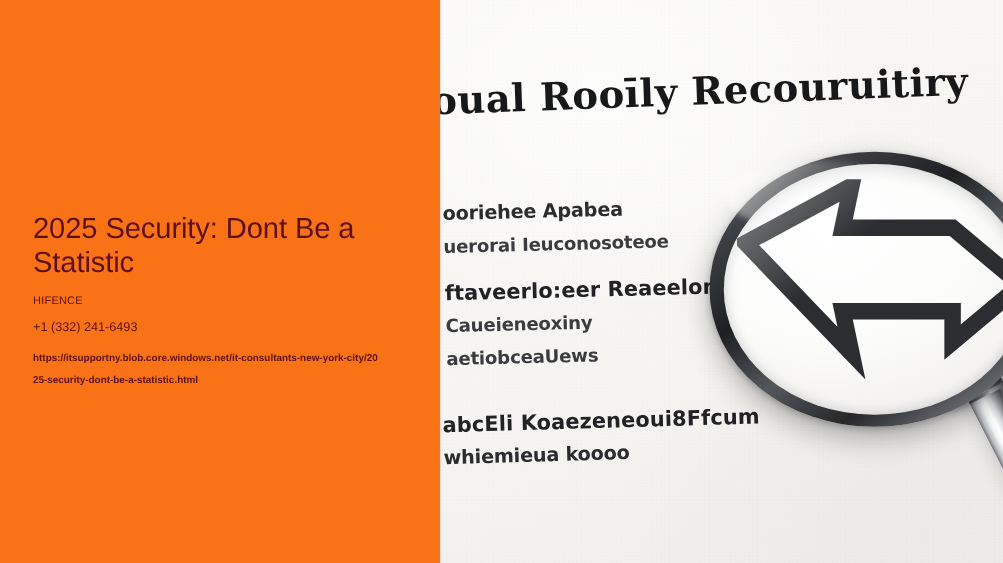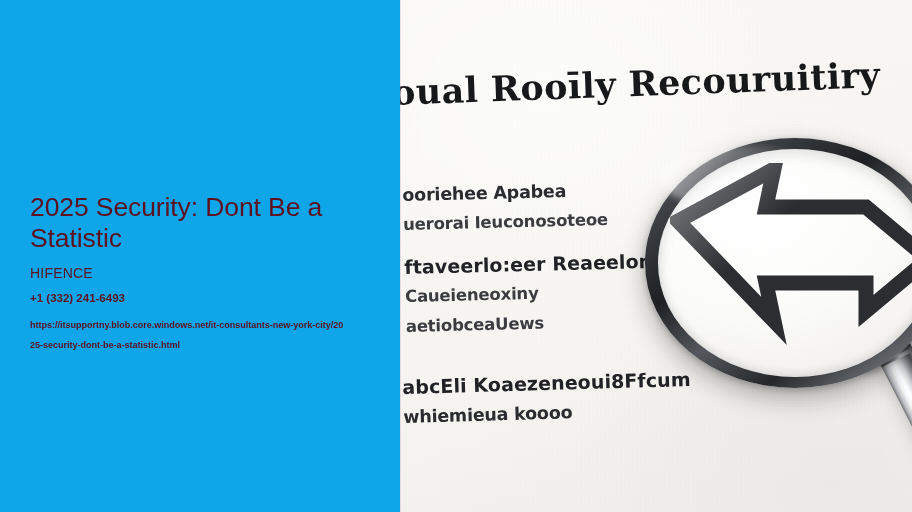--- a/index.html
+++ b/index.html
@@ -20,21 +20,21 @@
     background: #ffffff;
   }
 
   
   .left-panel {
     position: absolute;
     left: 0;
     top: 0;
     width: 400px;
     height: 512px;
-    background: #0ea5e9;
+    background: #f97316;
     box-sizing: border-box;
   }
 
   .text-block {
     position: absolute;
     left: 30px;
     top: 192px;
     width: 345px;
   }
 
@@ -42,32 +42,32 @@
     color: #5c1020;
     font-size: 26.5px;
     line-height: 31px;
     font-weight: 400;
     letter-spacing: -0.1px;
     margin: 0 0 10px 0;
   }
 
   .brand {
     color: #5c1020;
-    font-size: 14px;
+    font-size: 10px;
     line-height: 19px;
     font-weight: 400;
     margin: 0 0 5px 0;
     letter-spacing: 0.2px;
   }
 
   .contact-line {
     color: #5c1020;
     font-size: 11.5px;
     line-height: 20.5px;
-    font-weight: 700;
+    font-weight: 400;
     margin: 0;
     white-space: nowrap;
   }
 
   .url {
     color: #5c1020;
     font-size: 9px;
     line-height: 20px;
     font-weight: 700;
     margin: 6px 0 0 0;

